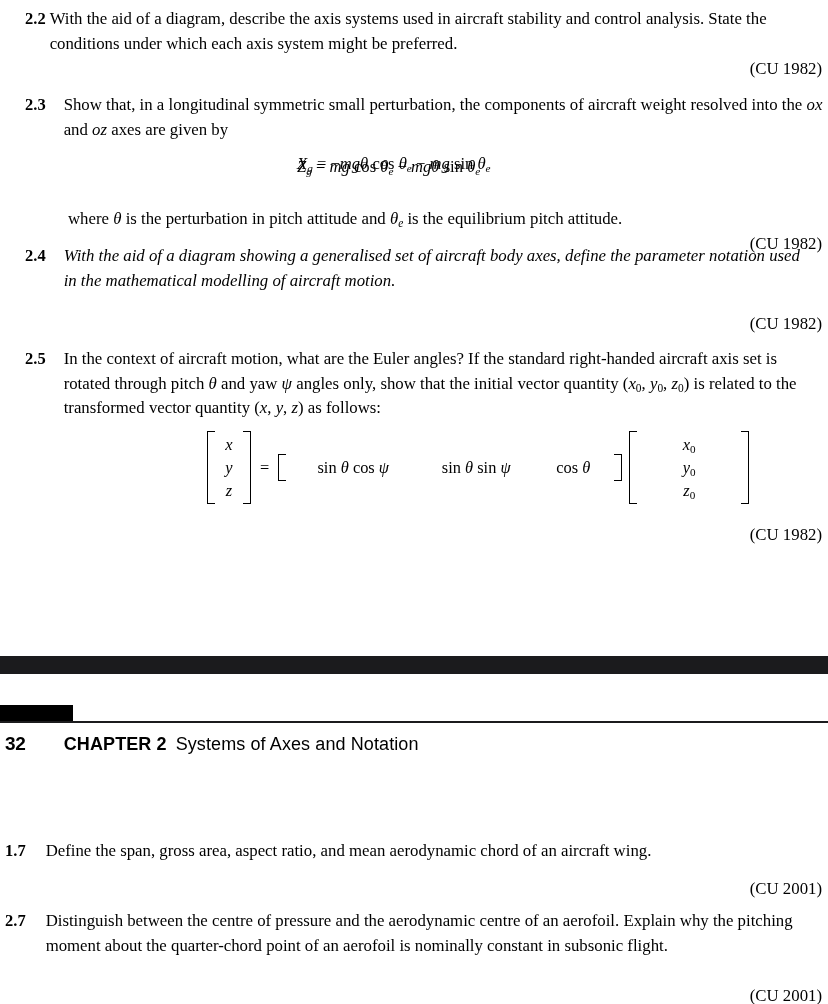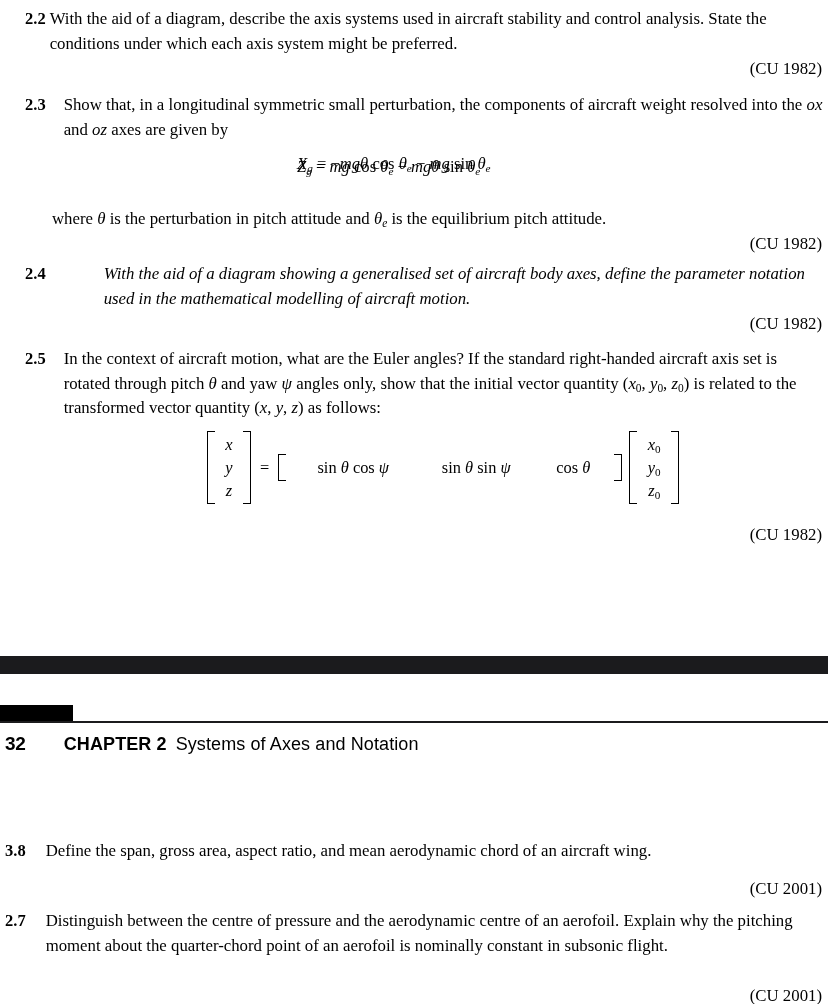--- a/index.html
+++ b/index.html
@@ -177,28 +177,28 @@
     = −<span class="mi">mg</span><span class="mi">θ</span> cos&nbsp;<span class="mi">θ</span><sub>e</sub> − <span class="mi">mg</span> sin&nbsp;<span class="mi">θ</span><sub>e</sub>
   </span>
 </div>
 <div class="math" style="left:297px; top:155px;">
   <span class="mi">Z</span><sub>g</sub>
   <span class="mup">
     = <span class="mi">mg</span> cos&nbsp;<span class="mi">θ</span><sub>e</sub> − <span class="mi">mg</span><span class="mi">θ</span> sin&nbsp;<span class="mi">θ</span><sub>e</sub>
   </span>
 </div>
 
-<div class="qblock" style="left:52px; top:207px; width:760px;justify-content:center;">
+<div class="qblock" style="left:68px; top:207px; width:760px;justify-content:center;">
   <div class="qbody" style="width:760px;">
     <p><span>where </span><span class="mi">θ</span><span> is the perturbation in pitch attitude and </span><span class="mi">θ<sub>e</sub></span><span> is the equilibrium pitch attitude.</span></p>
   </div>
 </div>
 <div class="credit" style="top:232px;">(CU 1982)</div>
 
-<div class="qblock" style="left:25px; top:262px; width:800px;gap:40px;">
+<div class="qblock" style="left:25px; top:244px; width:800px;">
   <div class="qnum">2.4</div>
   <div class="qbody" style="margin-left:18px; width:745px;font-style:italic;">
     <p>With the aid of a diagram showing a generalised set of aircraft body axes, define the parameter notation used in the mathematical modelling of aircraft motion.</p>
   </div>
 </div>
 <div class="credit" style="top:312px;">(CU 1982)</div>
 
 <div class="qblock" style="left:25px; top:347px; width:800px;">
   <div class="qnum">2.5</div>
   <div class="qbody" style="margin-left:18px; width:762px;">
@@ -231,21 +231,21 @@
     <div class="cells">
       <div class="row">
         <div class="cell c1">sin&nbsp;<span class="mi">θ</span> cos&nbsp;<span class="mi">ψ</span></div>
         <div class="cell c2">sin&nbsp;<span class="mi">θ</span> sin&nbsp;<span class="mi">ψ</span></div>
         <div class="cell c3">cos&nbsp;<span class="mi">θ</span></div>
       </div>
     </div>
     <div class="brk r"></div>
   </div>
 
-  <div class="mat" style="margin-left:7px;">
+  <div class="mat" style="margin-left:7px;gap:35px;">
     <div class="brk l"></div>
     <div class="cells">
       <div class="row">
         <div class="cell col-v0 mi">x<sub class="upr">0</sub></div>
       </div>
       <div class="row">
         <div class="cell col-v0 mi">y<sub class="upr">0</sub></div>
       </div>
       <div class="row">
         <div class="cell col-v0 mi">z<sub class="upr">0</sub></div>
@@ -261,21 +261,21 @@
 <div class="corner-block" style="left:0px; top:705px; width:73px; height:18px;"></div>
 <div class="thin-rule" style="top:721px;"></div>
 
 <div class="run-header" style="left:5px; top:733px;">
   <span class="run-pageno">32</span>
   <span class="run-chapter" style="margin-left:38px;">CHAPTER 2</span>
   <span class="run-title" style="margin-left:9px;">Systems of Axes and Notation</span>
 </div>
 
 <div class="qblock" style="left:5px; top:839px; width:820px;">
-  <div class="qnum">3.8</div>
+  <div class="qnum">1.7</div>
   <div class="qbody" style="margin-left:20px; width:780px;">
     <p>Define the span, gross area, aspect ratio, and mean aerodynamic chord of an aircraft wing.</p>
   </div>
 </div>
 <div class="credit" style="top:877px;">(CU 2001)</div>
 
 <div class="qblock" style="left:5px; top:909px; width:825px;">
   <div class="qnum">2.7</div>
   <div class="qbody" style="margin-left:20px; width:800px;">
     <p>Distinguish between the centre of pressure and the aerodynamic centre of an aerofoil. Explain why the pitching moment about the quarter-chord point of an aerofoil is nominally constant in subsonic flight.</p>

